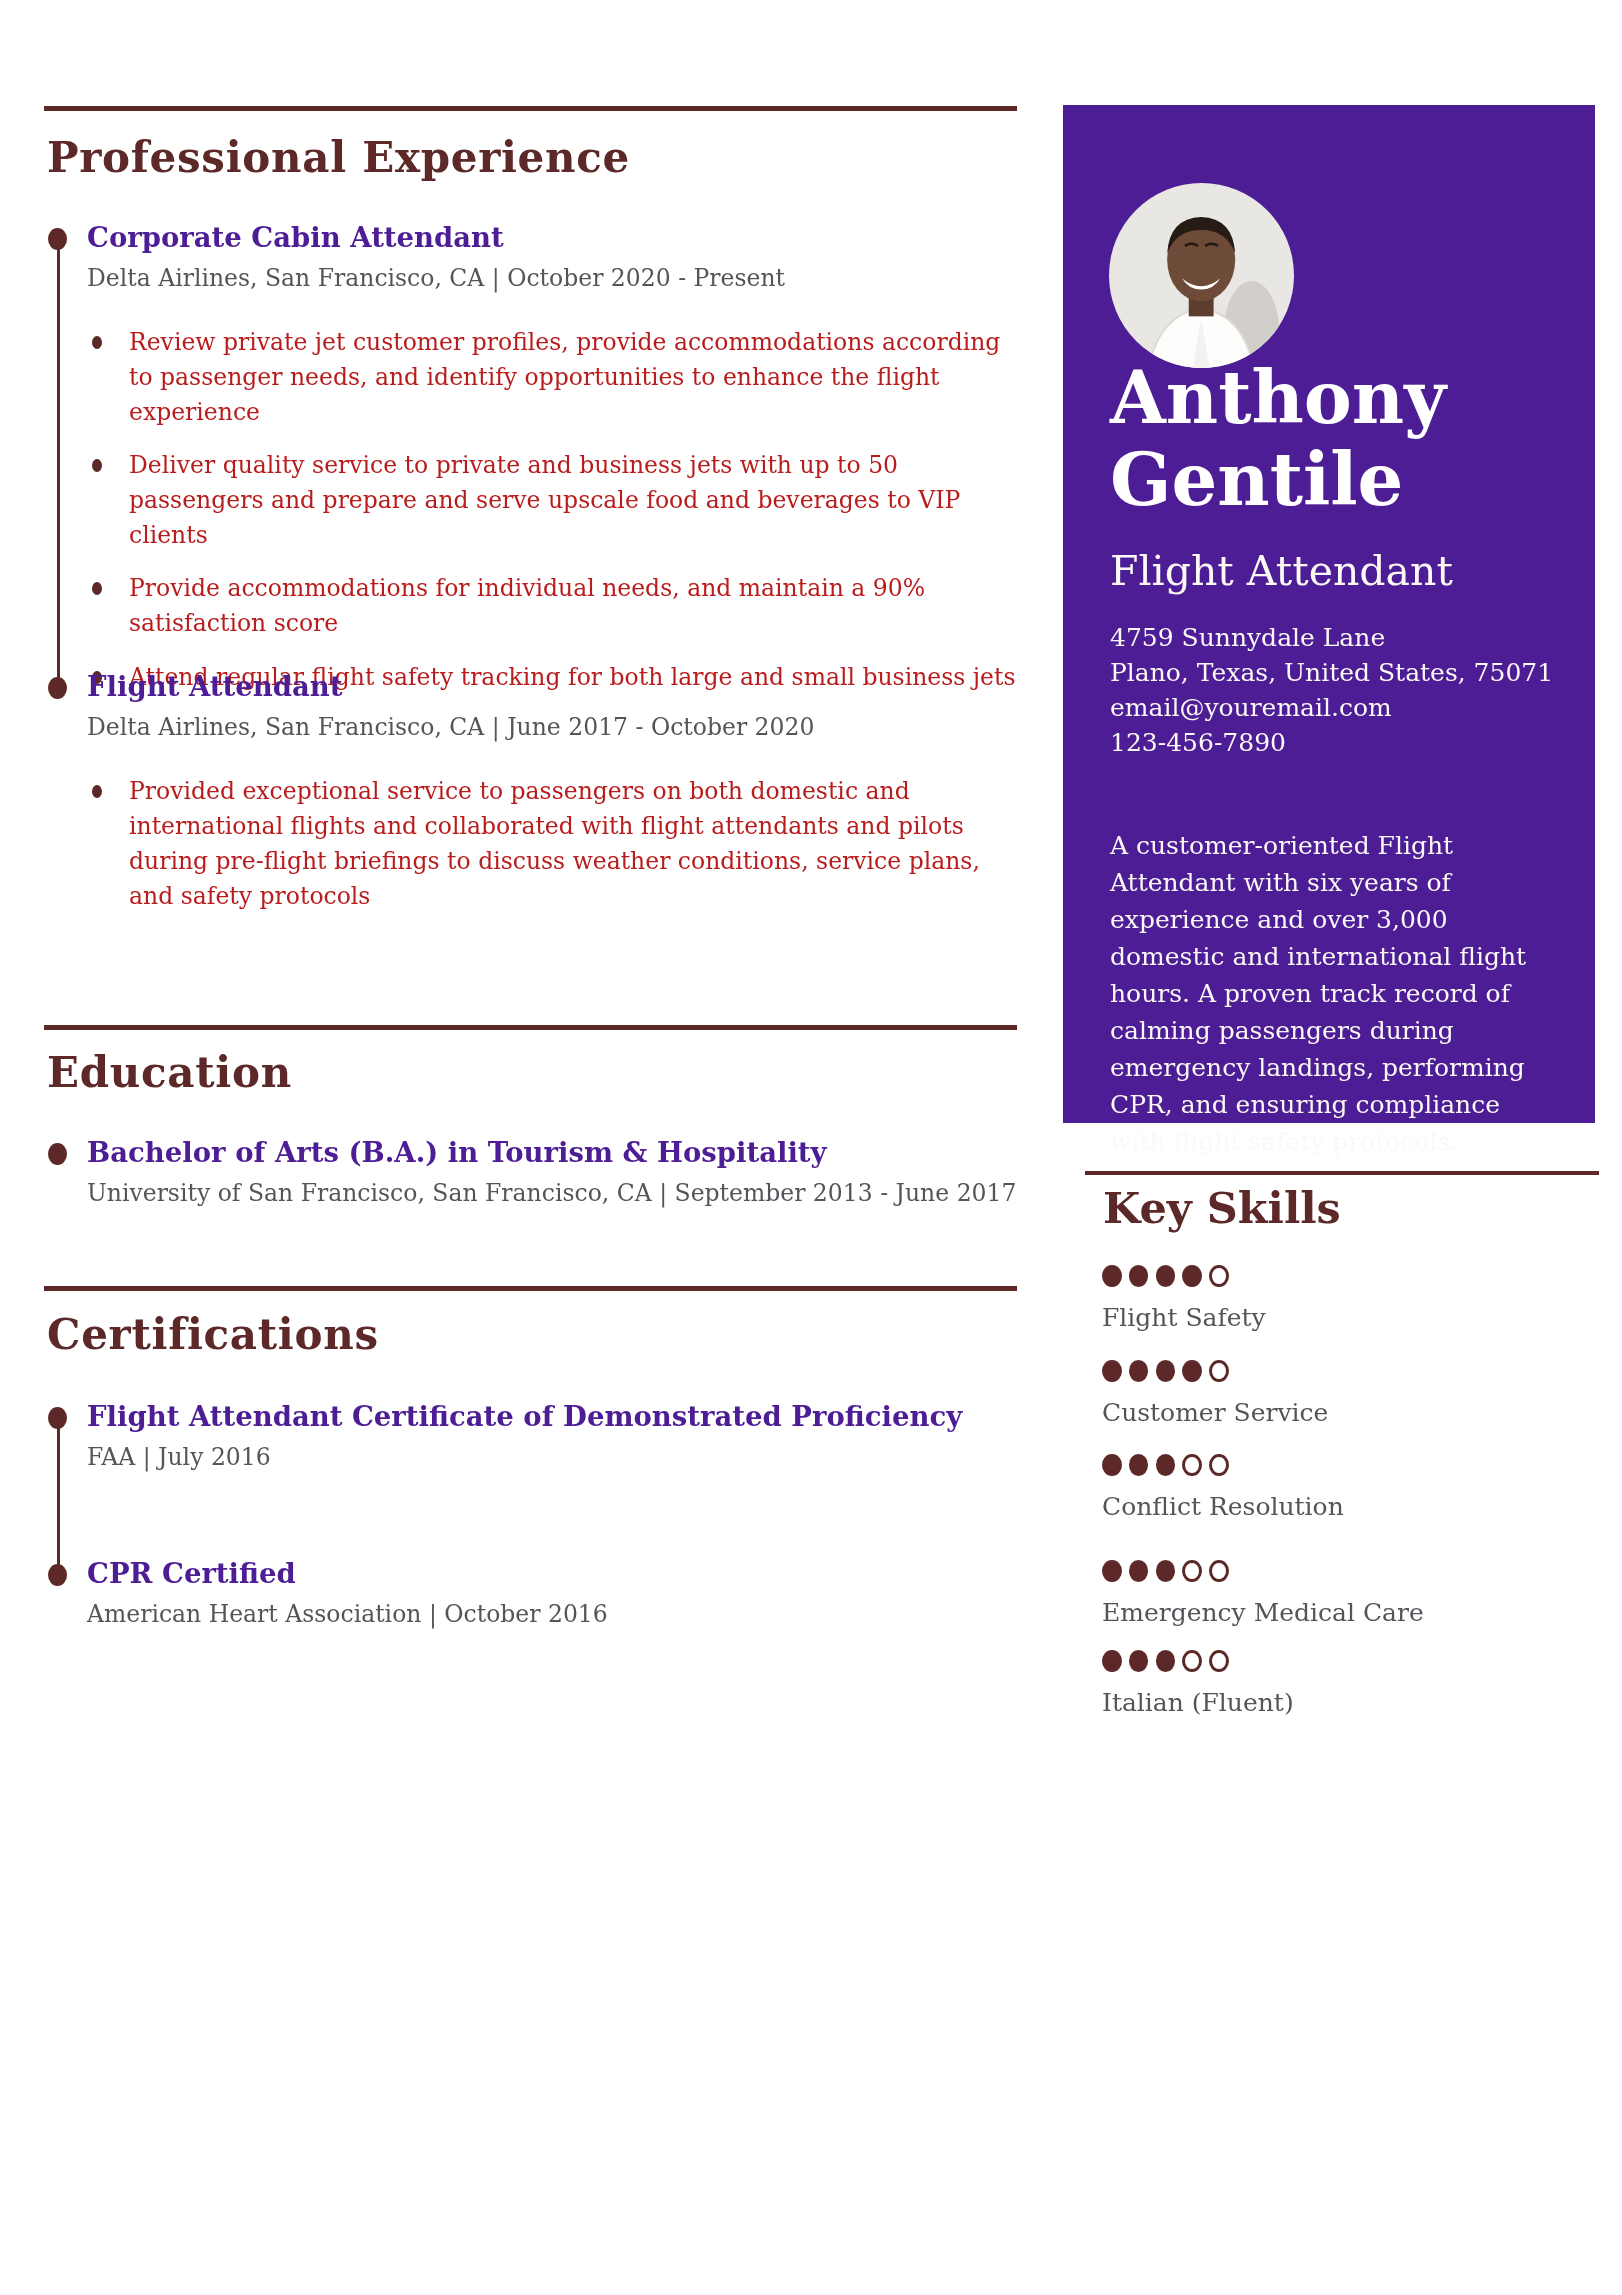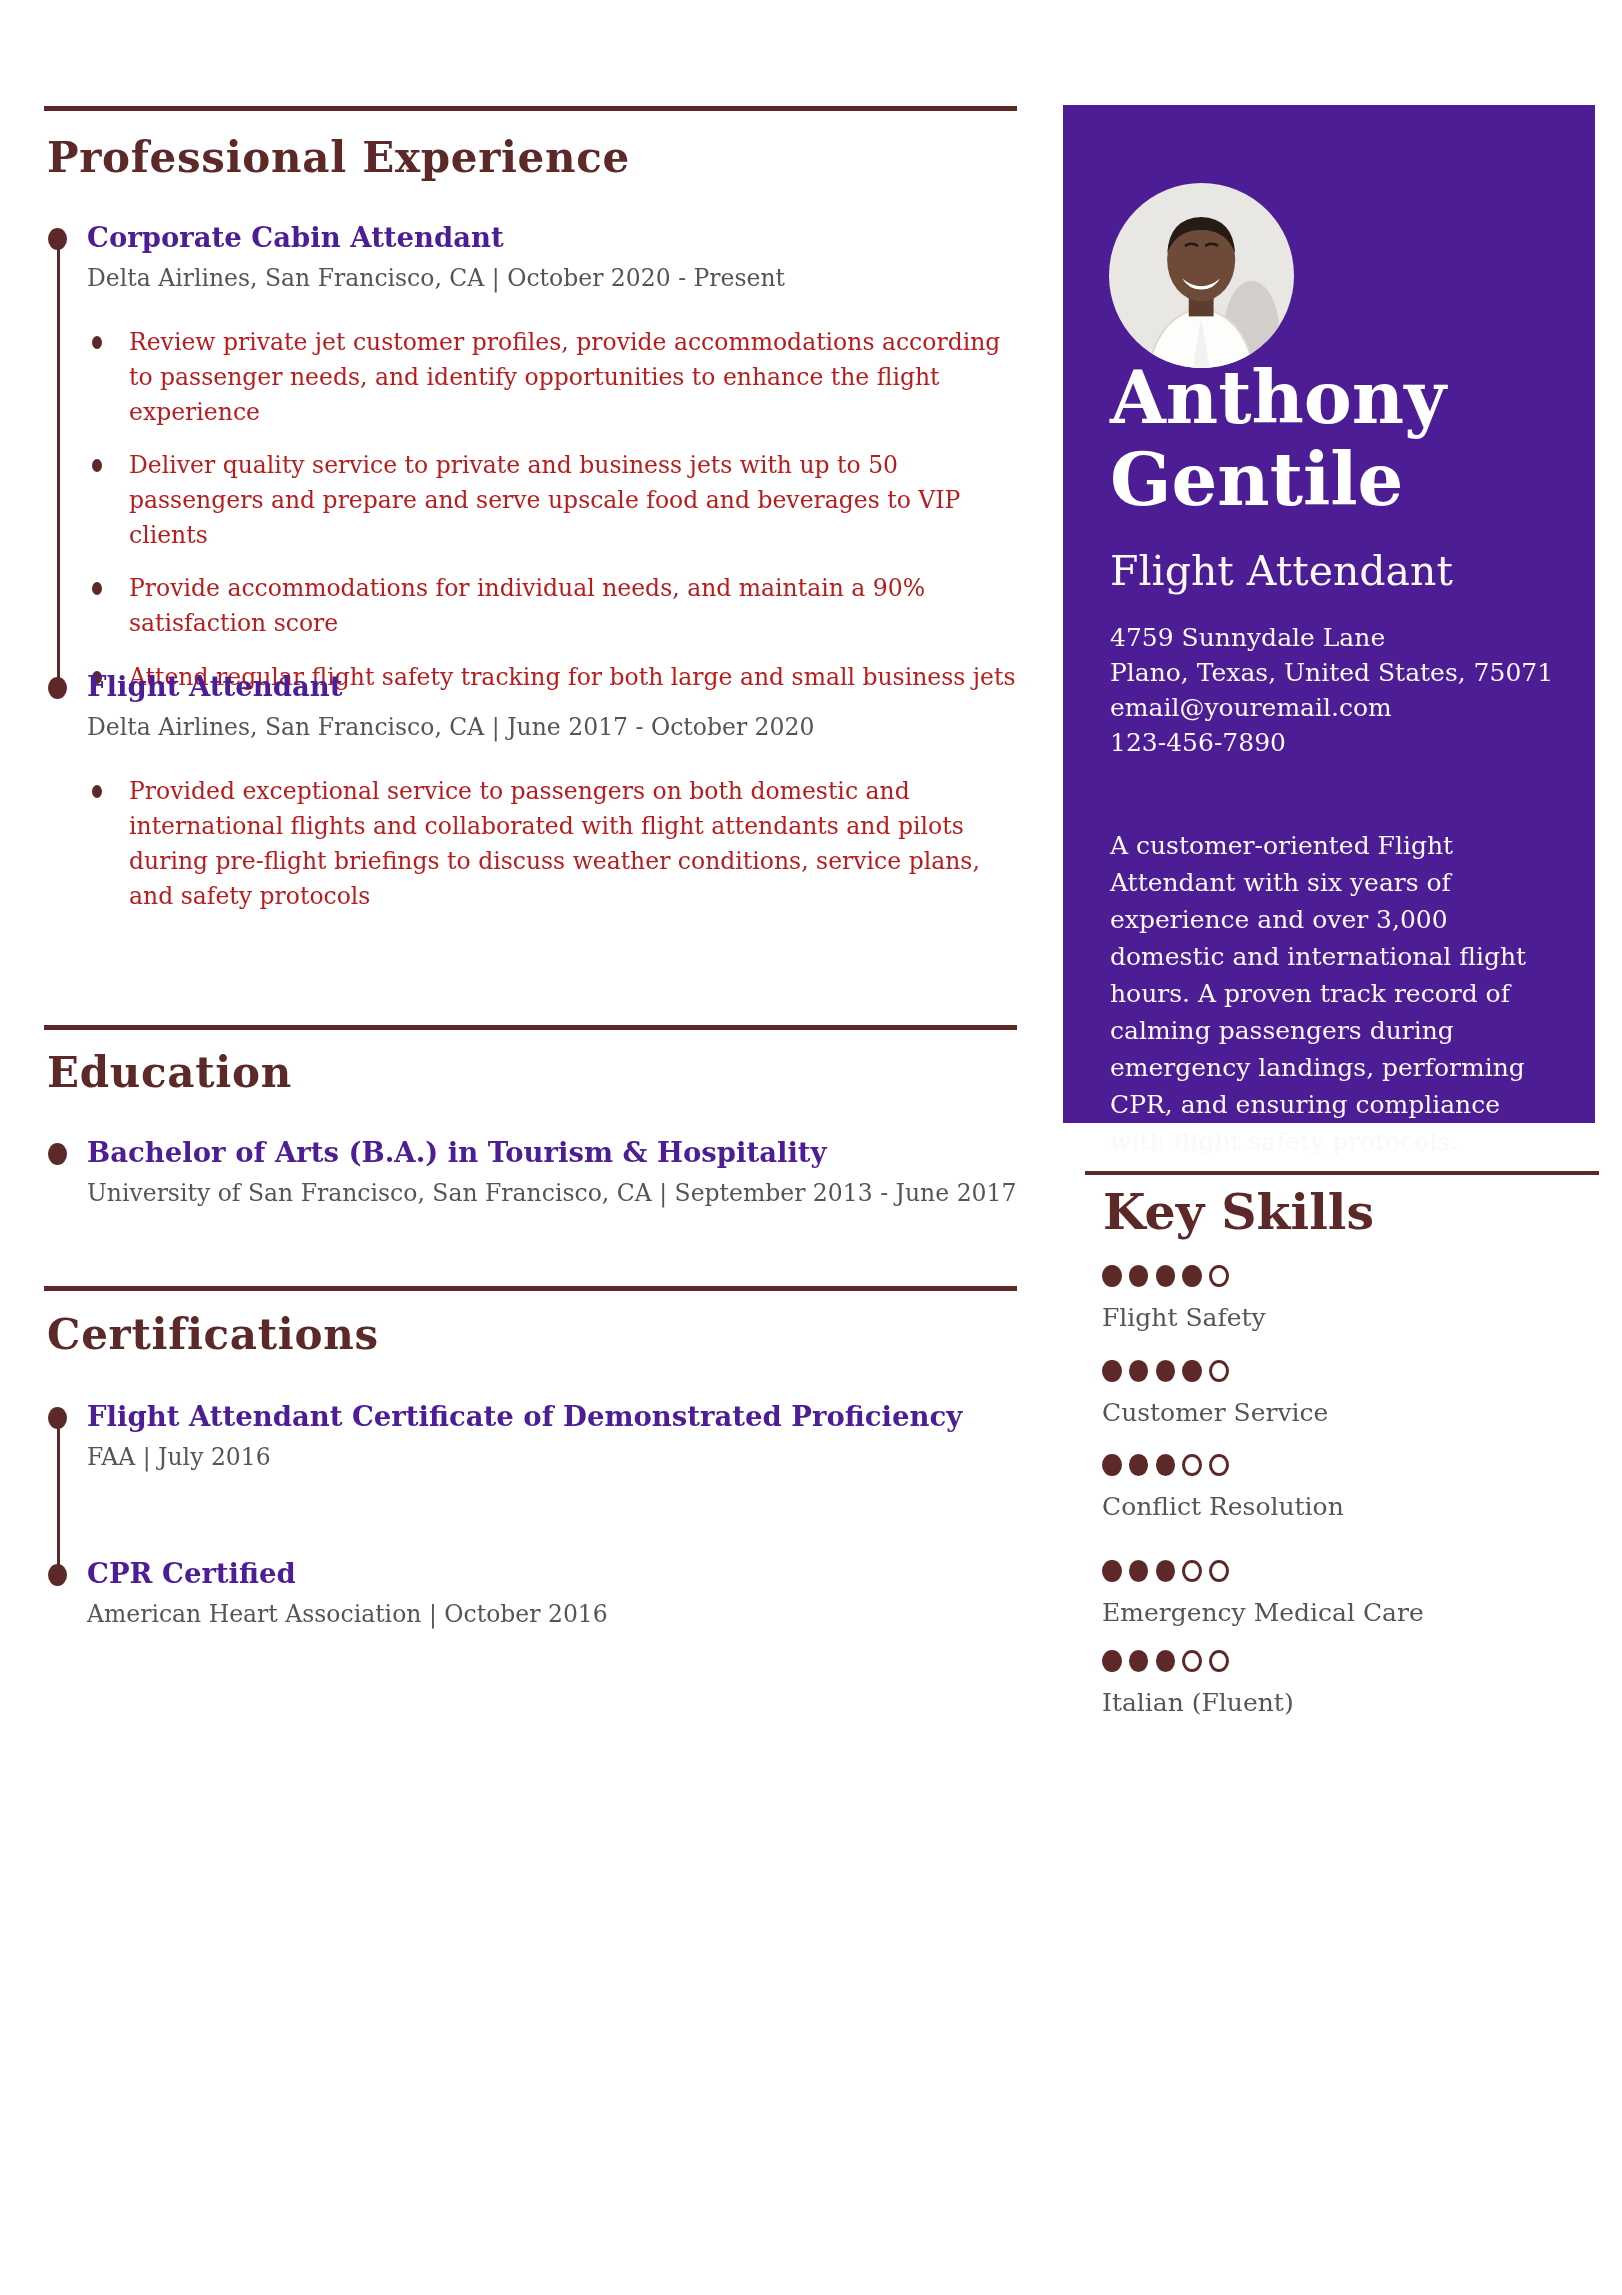--- a/index.html
+++ b/index.html
@@ -43,21 +43,21 @@
 
   
   #sidebar{position:absolute;left:1063px;top:105px;width:532px;height:1018px;background:#4c1d95;color:#FBF8F5;}
   #photo{position:absolute;left:46px;top:78px;width:185px;height:185px;border-radius:50%;overflow:hidden;}
   #name{position:absolute;left:47px;top:252px;font-size:72px;line-height:82px;font-weight:bold;color:#FFFFFF;}
   #side-title{position:absolute;left:47px;top:442px;font-size:41px;font-weight:normal;color:#FBF8F5;}
   #contact{position:absolute;left:47px;top:515px;font-size:25px;line-height:35px;color:#FBF8F5;}
   #summary{position:absolute;left:47px;top:722px;width:452px;font-size:25px;line-height:37px;color:#FBF8F5;}
 
   
-  #h-skills{position:absolute;left:1103px;top:1183px;margin:0;font-size:49px;font-weight:bold;color:#5C2928;}
+  #h-skills{position:absolute;left:1103px;top:1183px;margin:0;font-size:43px;font-weight:bold;color:#5C2928;}
   .skill-row{position:absolute;left:1102px;width:484px;}
   #skill-0{top:1265px;}
   #skill-1{top:1360px;}
   #skill-2{top:1454px;}
   #skill-3{top:1560px;}
   #skill-4{top:1650px;}
   .skill-row .dots{height:23.5px;}
   .skill-row .dot{display:inline-block;width:19.6px;height:22px;border-radius:50%;background:#5C2928;margin-right:7.2px;box-sizing:border-box;vertical-align:top;}
   .skill-row .dot.empty{background:#FFFFFF;border:3.9px solid #5C2928;}
   .skill-row .skill-label{margin-top:14.4px;font-size:25px;color:#54555A;}

